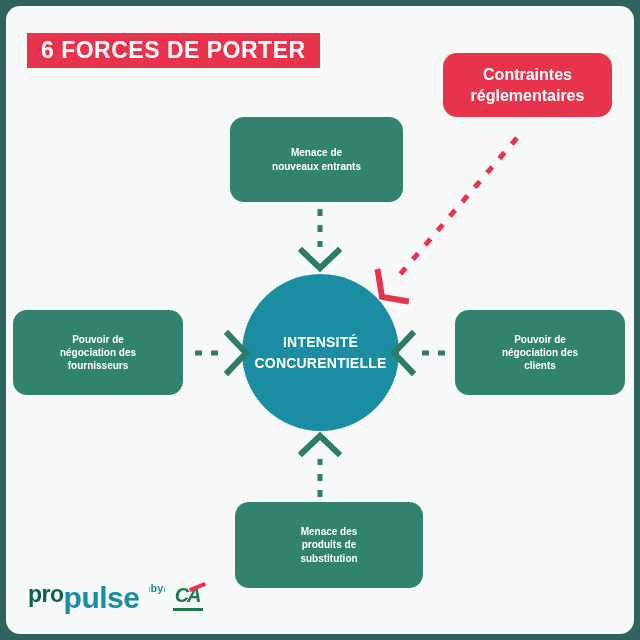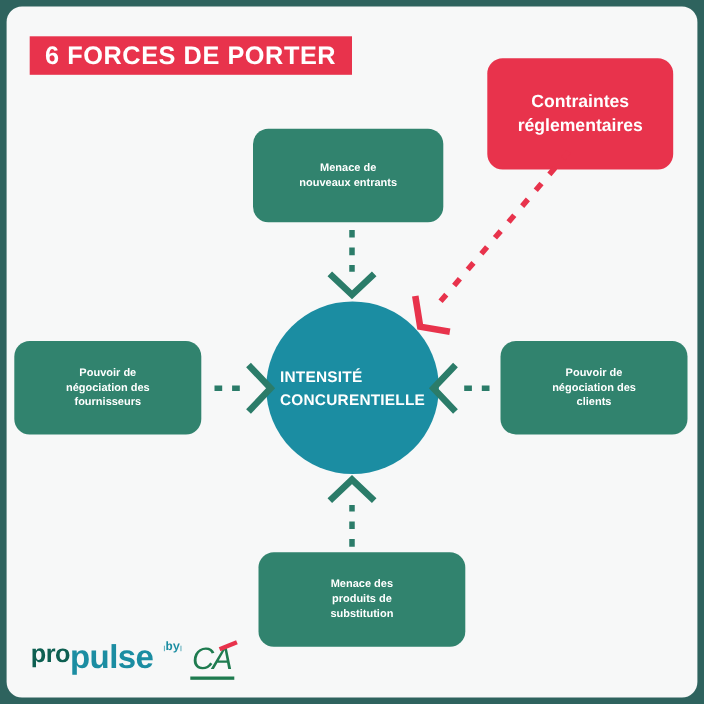--- a/index.html
+++ b/index.html
@@ -21,43 +21,43 @@
   }
   .box{
     position:absolute;border-radius:14px;background:var(--box,#31836e);
     display:flex;align-items:center;justify-content:center;text-align:center;
   }
   .box span{color:#fff;font-weight:700;font-size:10px;line-height:1.32;white-space:pre-line;}
   .box-top{left:230px;top:117px;width:173px;height:85px;}
   .box-left{left:13px;top:310px;width:170px;height:85px;}
   .box-right{left:455px;top:310px;width:170px;height:85px;}
   .box-bottom{left:235px;top:502px;width:188px;height:86px;}
-  .box-regulatory{left:443px;top:53px;width:169px;height:101px;background:var(--red,#e8334c);}
+  .box-regulatory{left:443px;top:53px;width:169px;height:64px;background:var(--red,#e8334c);}
   .box-regulatory span{font-size:16px;}
   .circle{
     position:absolute;left:242px;top:274px;width:157px;height:157px;border-radius:50%;
     background:var(--circle,#1b8da2);
-    display:flex;align-items:center;justify-content:center;
+    display:flex;align-items:center;justify-content:center;text-align:center;
   }
   .circle span{
     color:#fff;font-weight:800;font-size:14px;letter-spacing:.2px;line-height:1.5;white-space:pre-line;
   }
   .arrows{position:absolute;left:0;top:0;pointer-events:none;}
   .dash-teal{stroke:var(--arrow,#2b7c69);stroke-width:5;fill:none;stroke-dasharray:7 9;}
   .head-teal{stroke:var(--arrow,#2b7c69);stroke-width:6;fill:none;stroke-linecap:square;stroke-linejoin:miter;}
   .dash-red{stroke:var(--red,#e8334c);stroke-width:5;fill:none;stroke-dasharray:8 11;}
   .head-red{stroke:var(--red,#e8334c);stroke-width:6;fill:none;stroke-linecap:square;stroke-linejoin:miter;}
   .logo{position:absolute;left:28px;top:583px;height:34px;display:flex;align-items:flex-start;}
   .logo-pro{font-size:23px;font-weight:800;color:var(--logo-pro,#0d5f51);letter-spacing:-.5px;line-height:1;}
   .logo-pulse{font-size:30px;font-weight:700;color:var(--logo-pulse,#1b8da2);letter-spacing:-.5px;line-height:1;}
   .by-wrap{display:inline-flex;flex-direction:row;align-items:center;margin:0 8px 0 10px;font-family:Liberation Mono, monospace;}
   .tick{width:1px;height:5px;background:var(--logo-pulse,#1b8da2);opacity:.65;}
   .logo-by{font-size:11px;font-weight:700;color:var(--logo-pulse,#1b8da2);line-height:1.1;}
   .ca{position:relative;display:inline-block;padding:2px 3px 5px 2px;}
-  .ca-letters{font-size:28px;font-weight:400;font-style:italic;color:var(--ca-green,#1e7b4f);letter-spacing:-2px;line-height:1;}
+  .ca-letters{font-size:20px;font-weight:700;font-style:italic;color:var(--ca-green,#1e7b4f);letter-spacing:-2px;line-height:1;}
   .ca-stripe{position:absolute;right:-3px;top:2px;width:17px;height:4px;background:var(--red,#e8334c);transform:rotate(-22deg);}
   .ca-underline{position:absolute;left:0;bottom:0;width:100%;height:3px;background:var(--ca-green,#1e7b4f);}
 </style>
 </head>
 <body>
 
 <div class="canvas">
   <div class="card"></div>
 
   <div class="banner">

